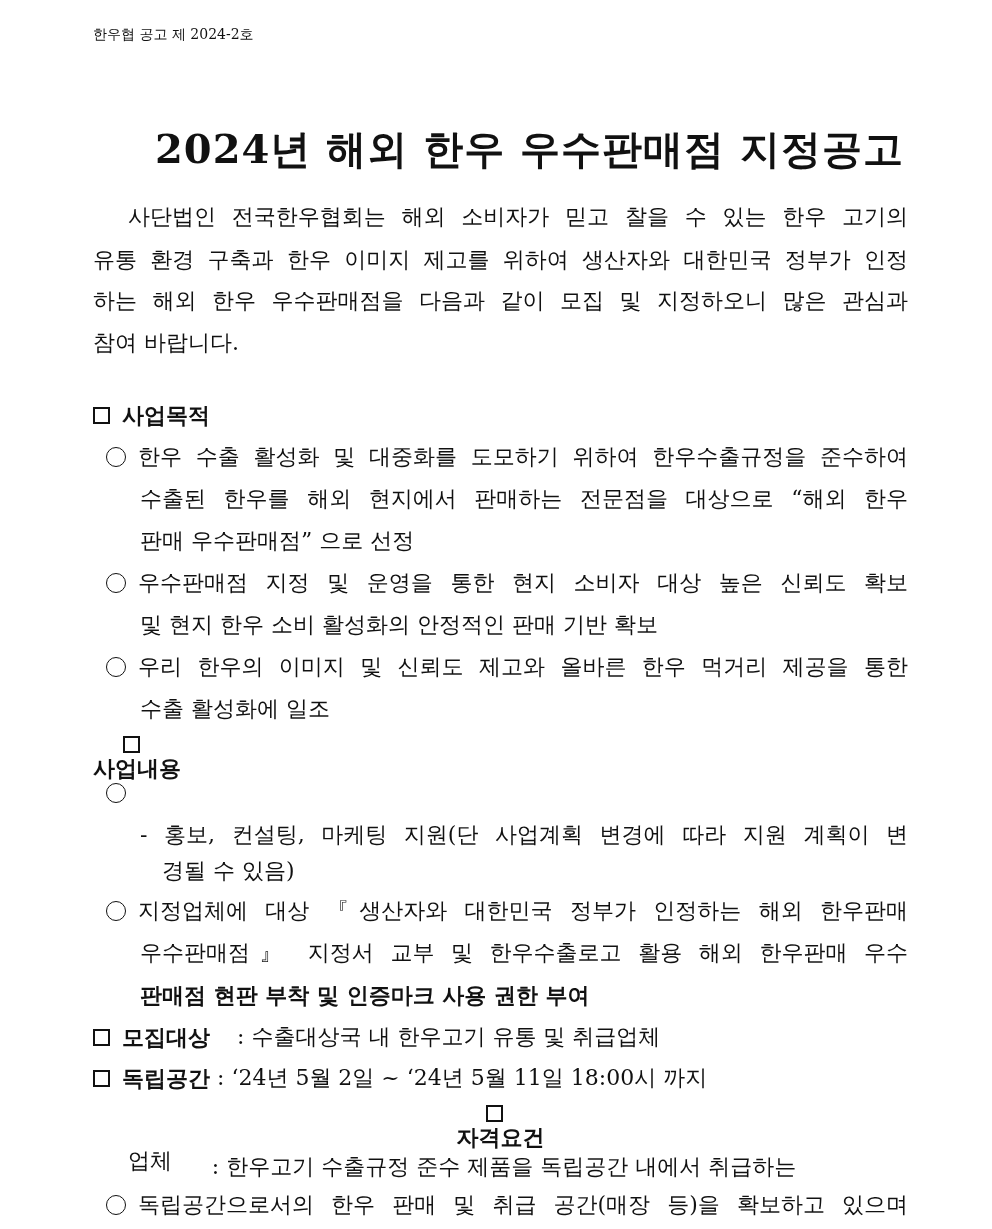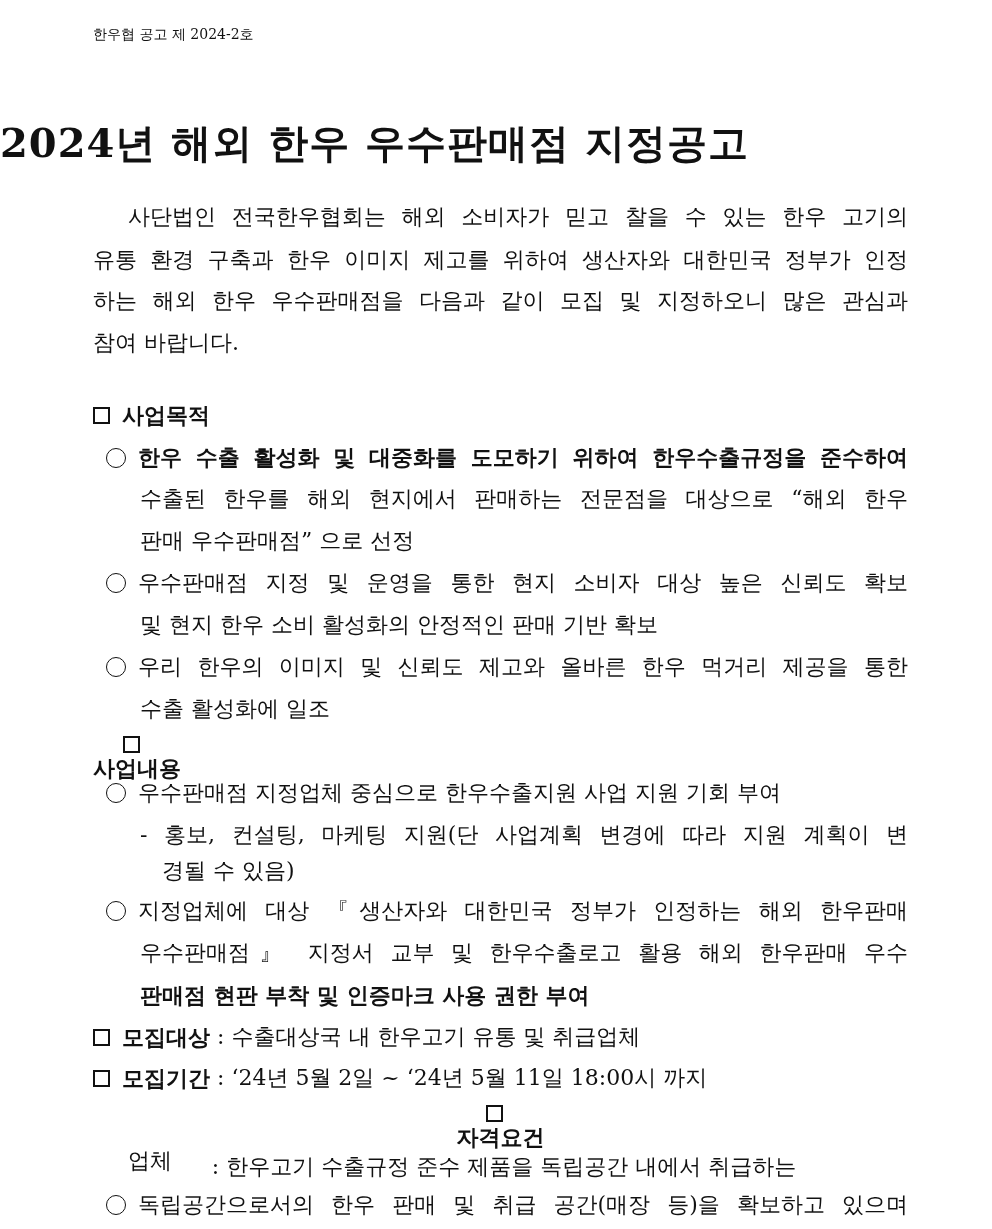--- a/index.html
+++ b/index.html
@@ -3,21 +3,21 @@
   <meta charset="utf-8">
   <style>
     html, body { margin: 0; padding: 0; background: #ffffff; }
     body {
       width: 992px; height: 1229px; position: relative; overflow: hidden;
       font-family: "DejaVu Serif", "Liberation Serif", serif;
       color: #111111;
     }
     .abs { position: absolute; white-space: nowrap; }
     .doc-number { left: 93px; top: 26px; font-size: 14px; }
-    .title { left: 0; width: 904px; top: 116px; text-align: left; font-size: 40px; font-weight: bold; letter-spacing: 1px; }
+    .title { left: 0; width: 904px; top: 122px; text-align: right; font-size: 40px; font-weight: bold; letter-spacing: 1px; }
     .line { font-size: 22px; line-height: 30px; }
     .justify-line { text-align: justify; text-align-last: justify; white-space: nowrap; }
     .sec { font-size: 22px; line-height: 30px; display: flex; align-items: center; }
     .box {
       display: inline-block; width: 17px; height: 17px; border: 2px solid #111;
       box-sizing: border-box; margin-right: 12px; flex: none;
     }
     .sec-label { font-weight: bold; }
     .circle {
       display: inline-block; width: 20px; height: 20px; border: 1.5px solid #111;
@@ -36,21 +36,21 @@
   <div class="abs line justify-line" style="left:93px; width:815px; top:286px;">하는 해외 한우 우수판매점을 다음과 같이 모집 및 지정하오니 많은 관심과</div>
   <div class="abs line" style="left:93px; top:328px;">참여 바랍니다.</div>
 </div>
 
 <div>
   <div class="abs sec" style="left:93px; top:400px;">
     <span class="box"></span>
     <span class="sec-label">사업목적</span>
   </div>
 
-  <div class="abs line justify-line" style="left:106px; width:802px; top:442px;font-weight:bold;">
+  <div class="abs line justify-line" style="left:106px; width:802px; top:442px;">
     <span class="circle"></span><span>한우 수출 활성화 및 대중화를 도모하기 위하여 한우수출규정을 준수하여</span>
   </div>
   <div class="abs line justify-line" style="left:140px; width:768px; top:484px;">수출된 한우를 해외 현지에서 판매하는 전문점을 대상으로 “해외 한우</div>
   <div class="abs line" style="left:140px; top:526px;">판매 우수판매점” 으로 선정</div>
 
   <div class="abs line justify-line" style="left:106px; width:802px; top:568px;">
     <span class="circle"></span><span>우수판매점 지정 및 운영을 통한 현지 소비자 대상 높은 신뢰도 확보</span>
   </div>
   <div class="abs line" style="left:140px; top:610px;">및 현지 한우 소비 활성화의 안정적인 판매 기반 확보</div>
 
@@ -60,41 +60,41 @@
   <div class="abs line" style="left:140px; top:694px;">수출 활성화에 일조</div>
 </div>
 
 <div>
   <div class="abs sec" style="left:93px; top:736px;flex-direction:column;">
     <span class="box"></span>
     <span class="sec-label">사업내용</span>
   </div>
 
   <div class="abs line" style="left:106px; top:778px;">
-    <span class="circle"></span><span>우수판매점 지정업체 중심으로 한우수출지원 사업 지원 기회 부여</span>
+    <span class="circle"></span>
   </div>
   <div class="abs line justify-line" style="left:140px; width:768px; top:820px;">- 홍보, 컨설팅, 마케팅 지원(단 사업계획 변경에 따라 지원 계획이 변</div>
   <div class="abs line" style="left:162px; top:856px;">경될 수 있음)</div>
 
   <div class="abs line justify-line" style="left:106px; width:802px; top:896px;">
     <span class="circle"></span><span>지정업체에 대상 『생산자와 대한민국 정부가 인정하는 해외 한우판매</span>
   </div>
   <div class="abs line justify-line" style="left:140px; width:768px; top:938px;">우수판매점』 지정서 교부 및 한우수출로고 활용 해외 한우판매 우수</div>
   <div class="abs line" style="left:140px; top:980px;font-weight:bold;">판매점 현판 부착 및 인증마크 사용 권한 부여</div>
 </div>
 
 <div class="abs sec" style="left:93px; top:1022px;">
   <span class="box"></span>
   <span class="sec-label">모집대상</span>
-  <span style="white-space:pre;"> : 수출대상국 내 한우고기 유통 및 취급업체</span>
+  <span style="white-space:pre;margin-left:20px;"> : 수출대상국 내 한우고기 유통 및 취급업체</span>
 </div>
 
 <div class="abs sec" style="left:93px; top:1063px;">
   <span class="box"></span>
-  <span class="sec-label">모집기간</span>
+  <span class="sec-label">독립공간</span>
   <span style="white-space:pre;"> : ‘24년 5월 2일 ~ ‘24년 5월 11일 18:00시 까지</span>
 </div>
 
 <div>
   <div class="abs sec" style="left:93px; top:1105px; width:815px;flex-direction:column;">
     <span class="box"></span>
     <span class="sec-label">자격요건</span>
     <span style="white-space:pre; flex:1; text-align:justify; text-align-last:justify;"> : 한우고기 수출규정 준수 제품을 독립공간 내에서 취급하는</span>
   </div>
   <div class="abs line" style="left:128px; top:1146px;">업체</div>

